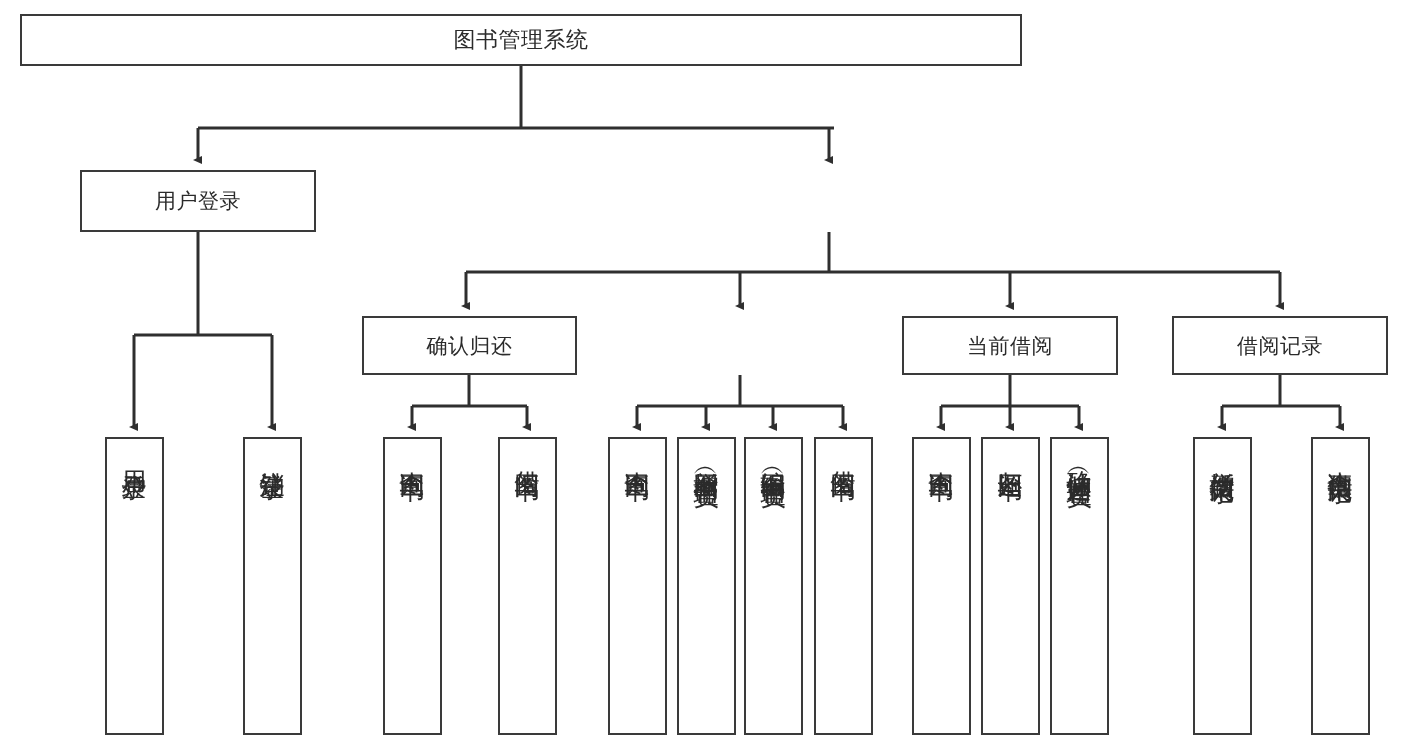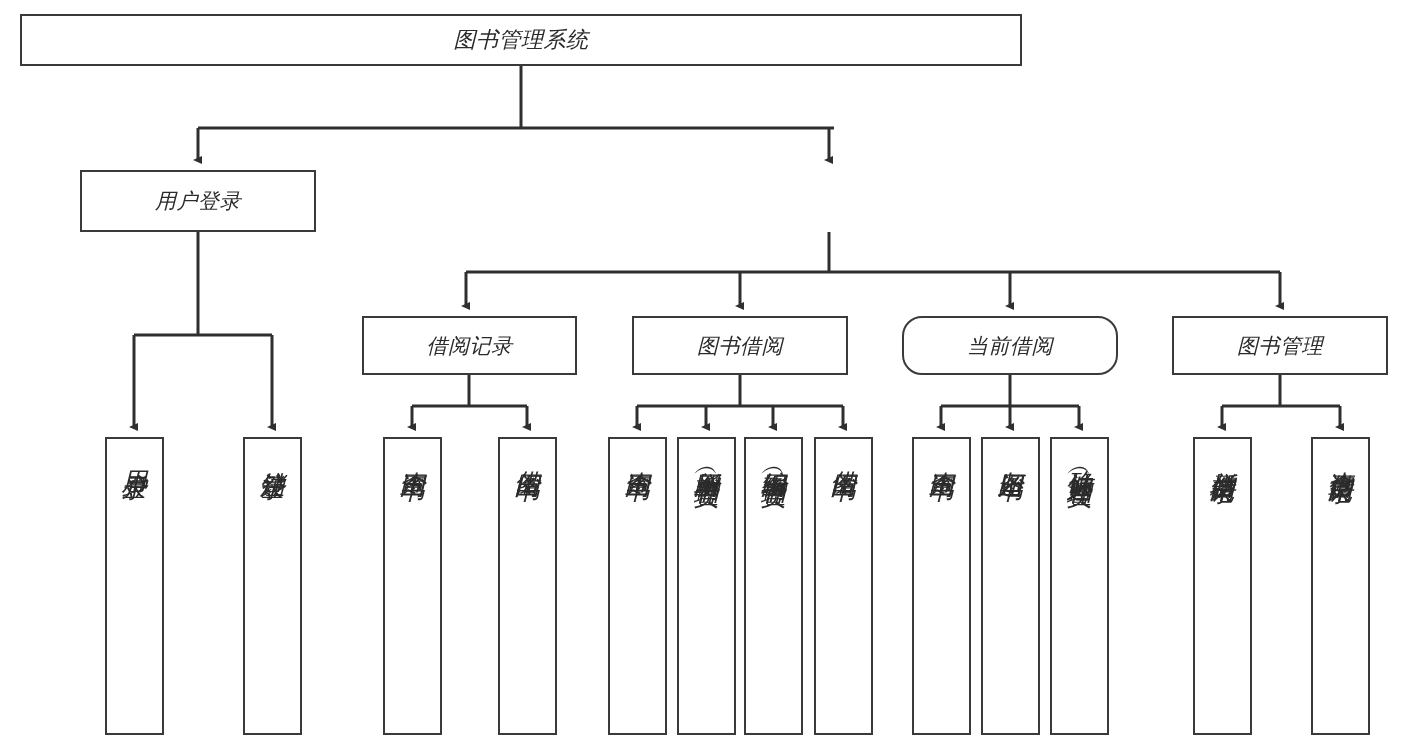--- a/index.html
+++ b/index.html
@@ -20,21 +20,20 @@
     display:flex;
     align-items:center;
     justify-content:center;
     color:#2b2b2b;
   }
   .node .lbl{
     display:block;
     text-align:left;
     line-height:1.12;
     white-space:nowrap;
-    font-style:italic;
   }
   .h-node .lbl{
     font-size:21px;
     letter-spacing:0.5px;
   }
   .root .lbl{font-size:22px;}
   .leaf{
     align-items:flex-start;
     justify-content:center;
     padding-top:12px;
@@ -114,33 +113,30 @@
   <div class="node h-node root" style="left:20px;top:14px;width:1002px;height:52px;">
     <span class="lbl">图书管理系统</span>
   </div>
 
   <div class="node h-node" style="left:80px;top:170px;width:236px;height:62px;">
     <span class="lbl">用户登录</span>
   </div>
 
 
   <div class="node h-node" style="left:362px;top:316px;width:215px;height:59px;">
-    <span class="lbl">借阅记录</span>
+    <span class="lbl">确认归还</span>
   </div>
 
-  <div class="node h-node" style="left:632px;top:316px;width:216px;height:59px;">
-    <span class="lbl">图书借阅</span>
-  </div>
 
-  <div class="node h-node" style="left:902px;top:316px;width:216px;height:59px;border-radius:20px;">
+  <div class="node h-node" style="left:902px;top:316px;width:216px;height:59px;">
     <span class="lbl">当前借阅</span>
   </div>
 
   <div class="node h-node" style="left:1172px;top:316px;width:216px;height:59px;">
-    <span class="lbl">图书管理</span>
+    <span class="lbl">借阅记录</span>
   </div>
 
   <div class="node leaf" style="left:105px;top:437px;width:59px;height:298px;">
     <span class="lbl">用户登录</span>
   </div>
 
   <div class="node leaf" style="left:243px;top:437px;width:59px;height:298px;">
     <span class="lbl">注销登录</span>
   </div>
 

